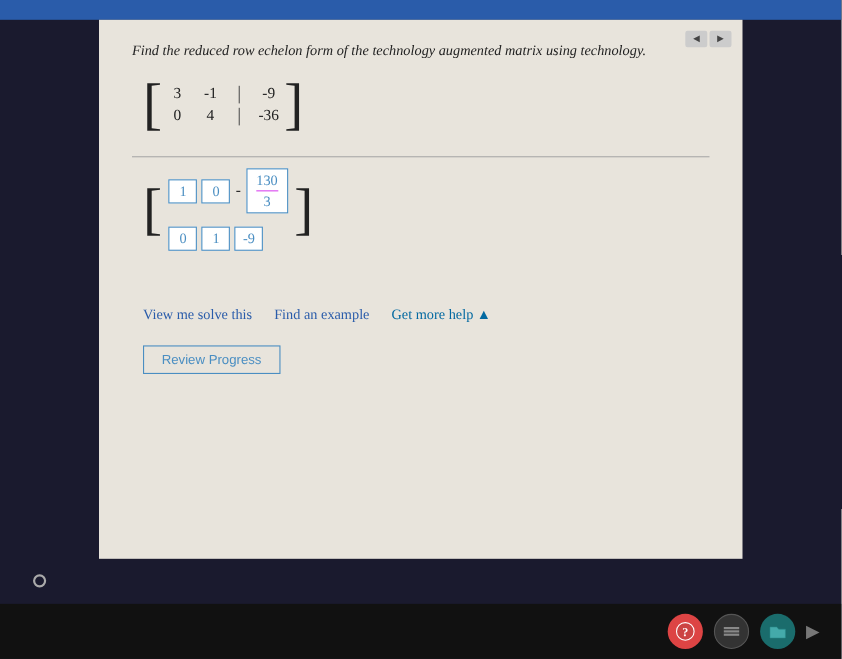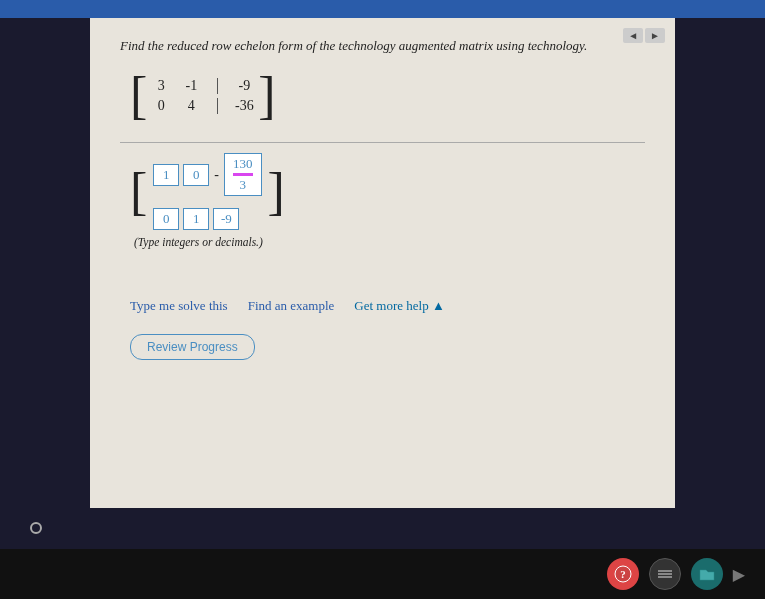--- a/index.html
+++ b/index.html
@@ -112,21 +112,21 @@
       flex-direction: column;
       align-items: center;
       padding: 2px 8px;
       font-size: 13px;
       color: #4a8ec2;
       background: #fff;
       margin: 0 2px;
     }
 
     .fraction-num {
-      border-bottom: 3px solid #d946ef;
+      border-bottom: 1px solid #d946ef;
       padding-bottom: 1px;
       width: 100%;
       text-align: center;
     }
 
     .fraction-den {
       padding-top: 1px;
       width: 100%;
       text-align: center;
     }
@@ -181,21 +181,21 @@
 
     .review-btn {
       margin-top: 20px;
       margin-left: 10px;
       border: 1px solid #4a8ec2;
       background: transparent;
       color: #4a8ec2;
       padding: 5px 16px;
       font-size: 12px;
       cursor: pointer;
-      border-radius: 12px;
+      border-radius: 0;
     }
 
     .bottom-bar {
       position: absolute;
       bottom: 0;
       width: 100%;
       height: 50px;
       background: #111;
       display: flex;
       align-items: center;
@@ -311,25 +311,24 @@
         </div>
 
         <div class="matrix-answer-row2">
           <span class="cell-box">0</span>
           <span class="cell-box">1</span>
           <span class="cell-box">-9</span>
         </div>
       </div>
       <span class="right-bracket">]</span>
     </div>
-    <p class="type-hint">(Type integers or decimals.)</p>
   </div>
 
   <div class="help-links">
-    <a class="help-link">Type me solve this</a>
+    <a class="help-link">View me solve this</a>
     <a class="help-link">Find an example</a>
     <span class="get-more-help">Get more help ▲</span>
   </div>
 
   <div>
     <button class="review-btn">Review Progress</button>
   </div>
 
 </div>
 

